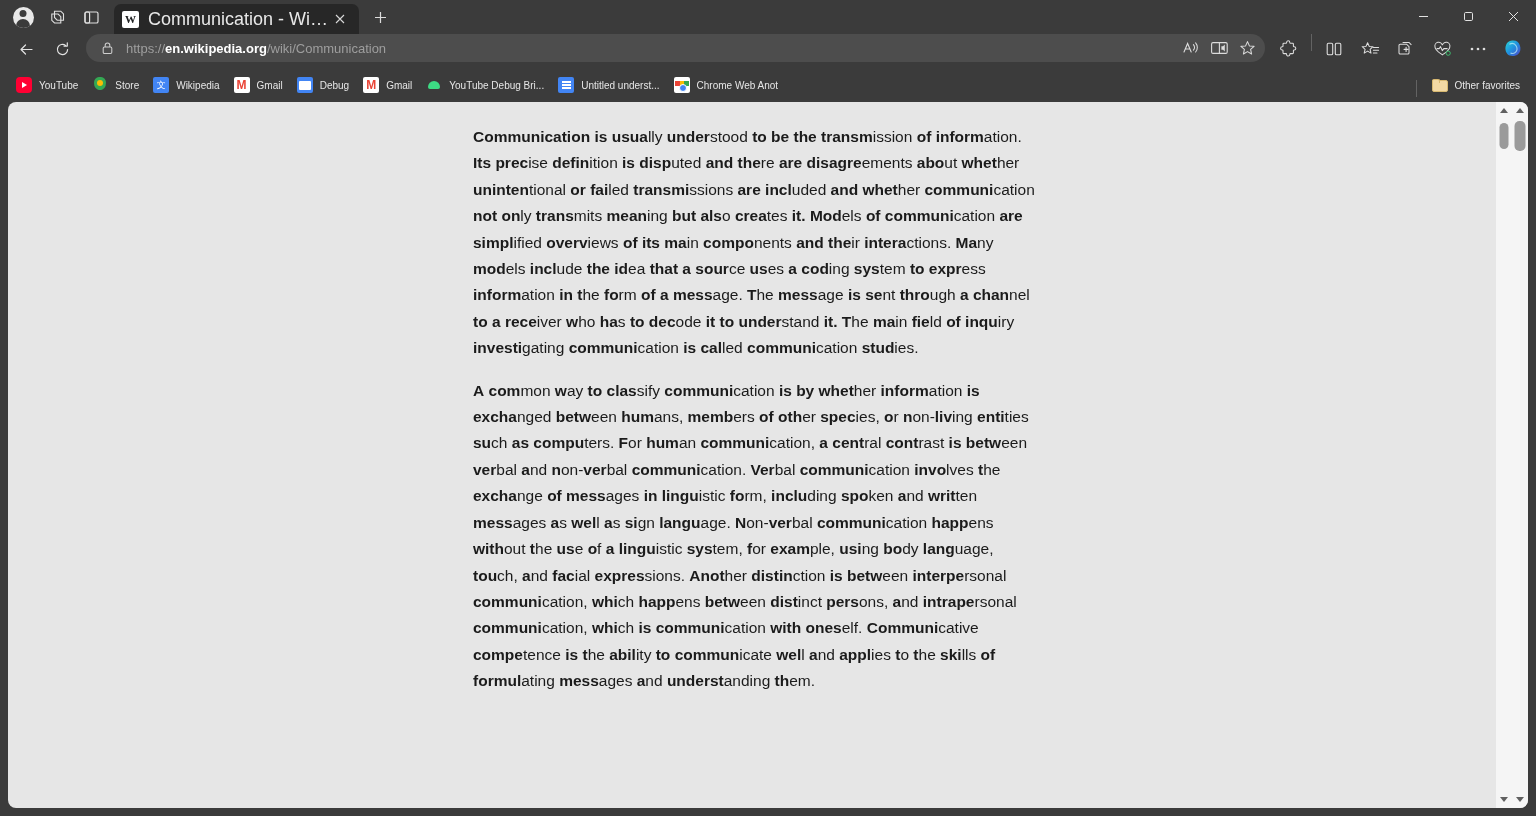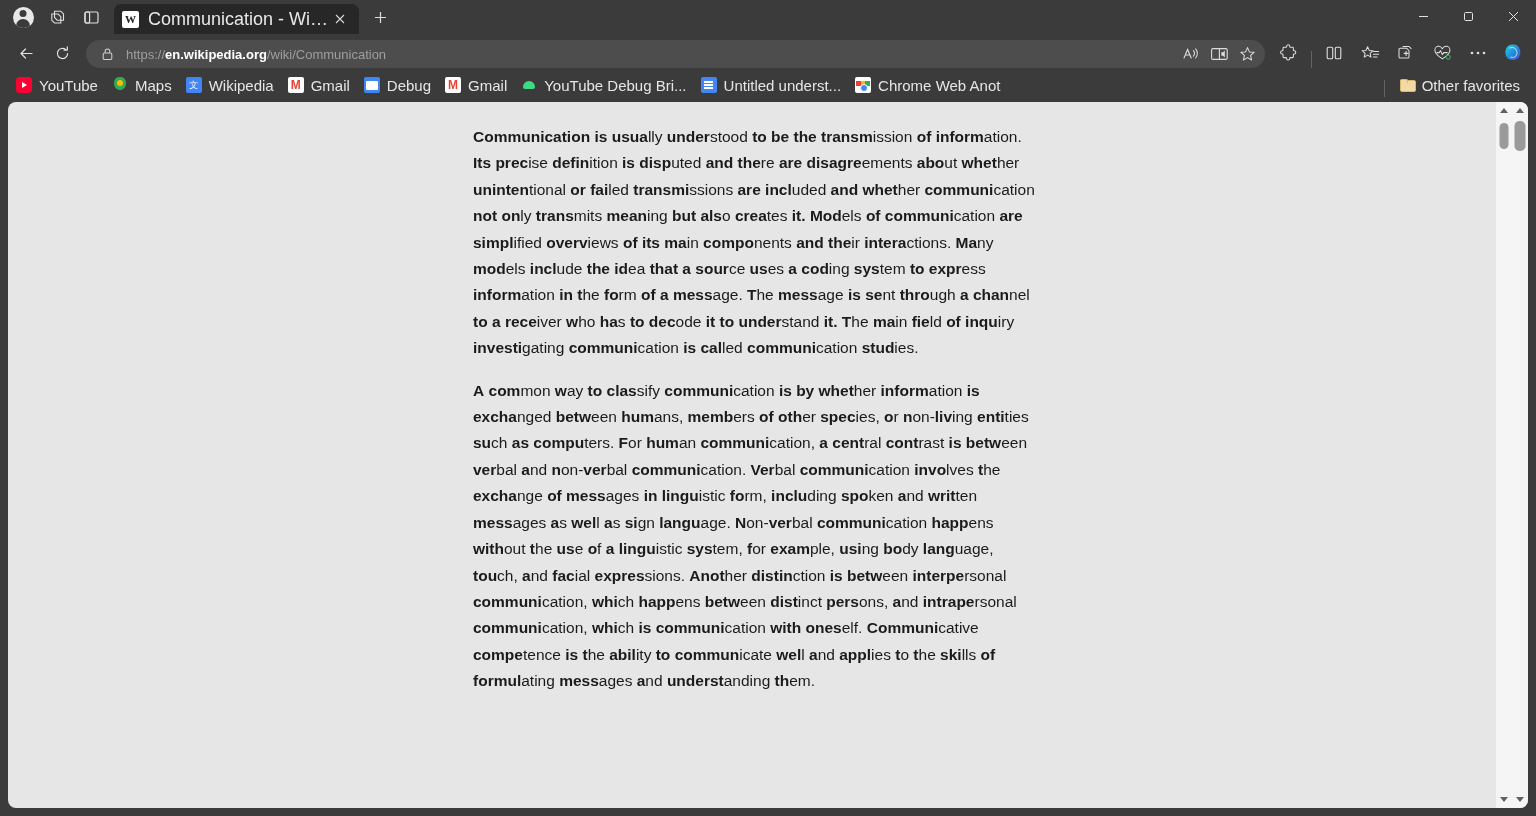--- a/index.html
+++ b/index.html
@@ -62,21 +62,21 @@
   }
   .wincontrols { position: absolute; right: 0; top: 0; display: flex; }
   .wc {
     width: 45px; height: 32px; display: flex; align-items: center; justify-content: center;
     color: #e2e2e2; cursor: pointer;
   }
 
   
   .toolbar {
     position: absolute; left: 0; top: 34px; width: 1536px; height: 34px;
-    background: #3b3b3b; display: flex; align-items: flex-end;
+    background: #3b3b3b; display: flex; align-items: flex-start;
   }
   .tb-btn {
     width: 32px; height: 30px; margin: 0 2px;
     display: flex; align-items: center; justify-content: center;
     border-radius: 5px; color: #e3e3e3; cursor: pointer; flex: 0 0 auto;
   }
   .tb-btn:first-child { margin-left: 10px; }
   .omnibox {
     flex: 1 1 auto; height: 28px; margin: 0 6px 0 6px;
     background: #4d4d4d; border-radius: 14px;
@@ -104,21 +104,21 @@
   
   .bookmarks {
     position: absolute; left: 0; top: 68px; width: 1536px; height: 34px;
     background: #3b3b3b; display: flex; align-items: center; padding-left: 10px;
   }
   .bm {
     display: flex; align-items: center; height: 24px; padding: 0 6px;
     border-radius: 4px; cursor: pointer; margin-right: 2px; flex: 0 0 auto;
   }
   .bm-ico { width: 16px; height: 16px; flex: 0 0 auto; position: relative; }
-  .bm-lbl { margin-left: 7px; font-size: 15px; color: #e6e6e6; white-space: nowrap; }
+  .bm-lbl { margin-left: 7px; font-size: 10px; color: #e6e6e6; white-space: nowrap; }
   .bm-right { position: absolute; right: 8px; display: flex; align-items: flex-end; }
   .bm-right .tb-sep { margin-right: 8px; }
 
   
   .fav-youtube { background: #ff0033; border-radius: 4px; }
   .fav-youtube::after {
     content: ""; position: absolute; left: 6px; top: 4.5px;
     border-left: 5px solid #fff; border-top: 3.5px solid transparent; border-bottom: 3.5px solid transparent;
   }
   .fav-maps { background: transparent; }
@@ -369,21 +369,21 @@
 
 <div class="bookmarks">
 
   <div class="bm">
     <span class="bm-ico fav-youtube"></span>
     <span class="bm-lbl">YouTube</span>
   </div>
 
   <div class="bm">
     <span class="bm-ico fav-maps"></span>
-    <span class="bm-lbl">Maps</span>
+    <span class="bm-lbl">Store</span>
   </div>
 
   <div class="bm">
     <span class="bm-ico fav-translate"></span>
     <span class="bm-lbl">Wikipedia</span>
   </div>
 
   <div class="bm">
     <span class="bm-ico fav-gmail"></span>
     <span class="bm-lbl">Gmail</span>

